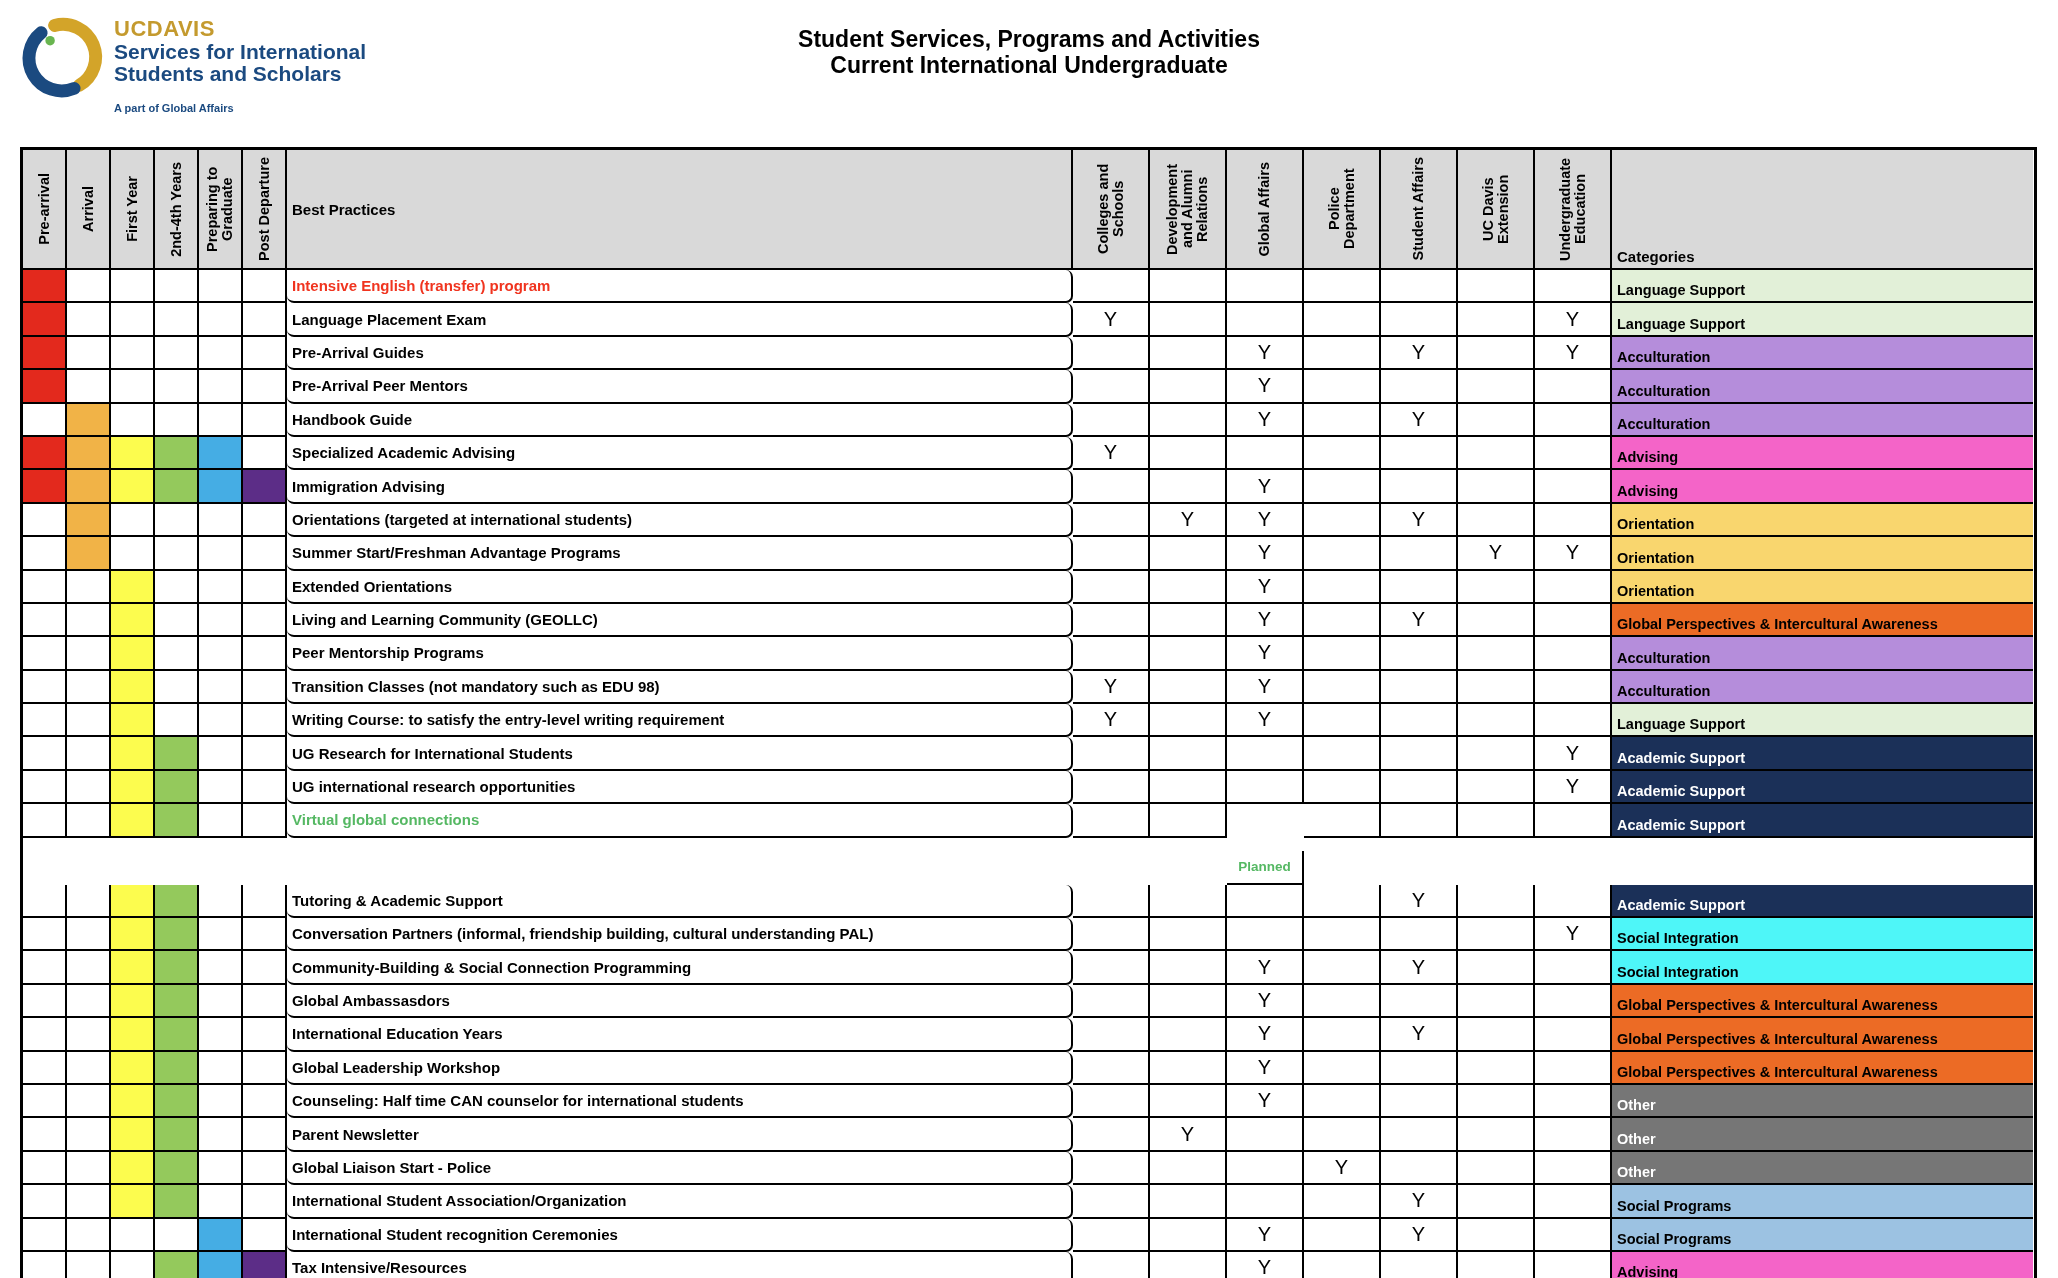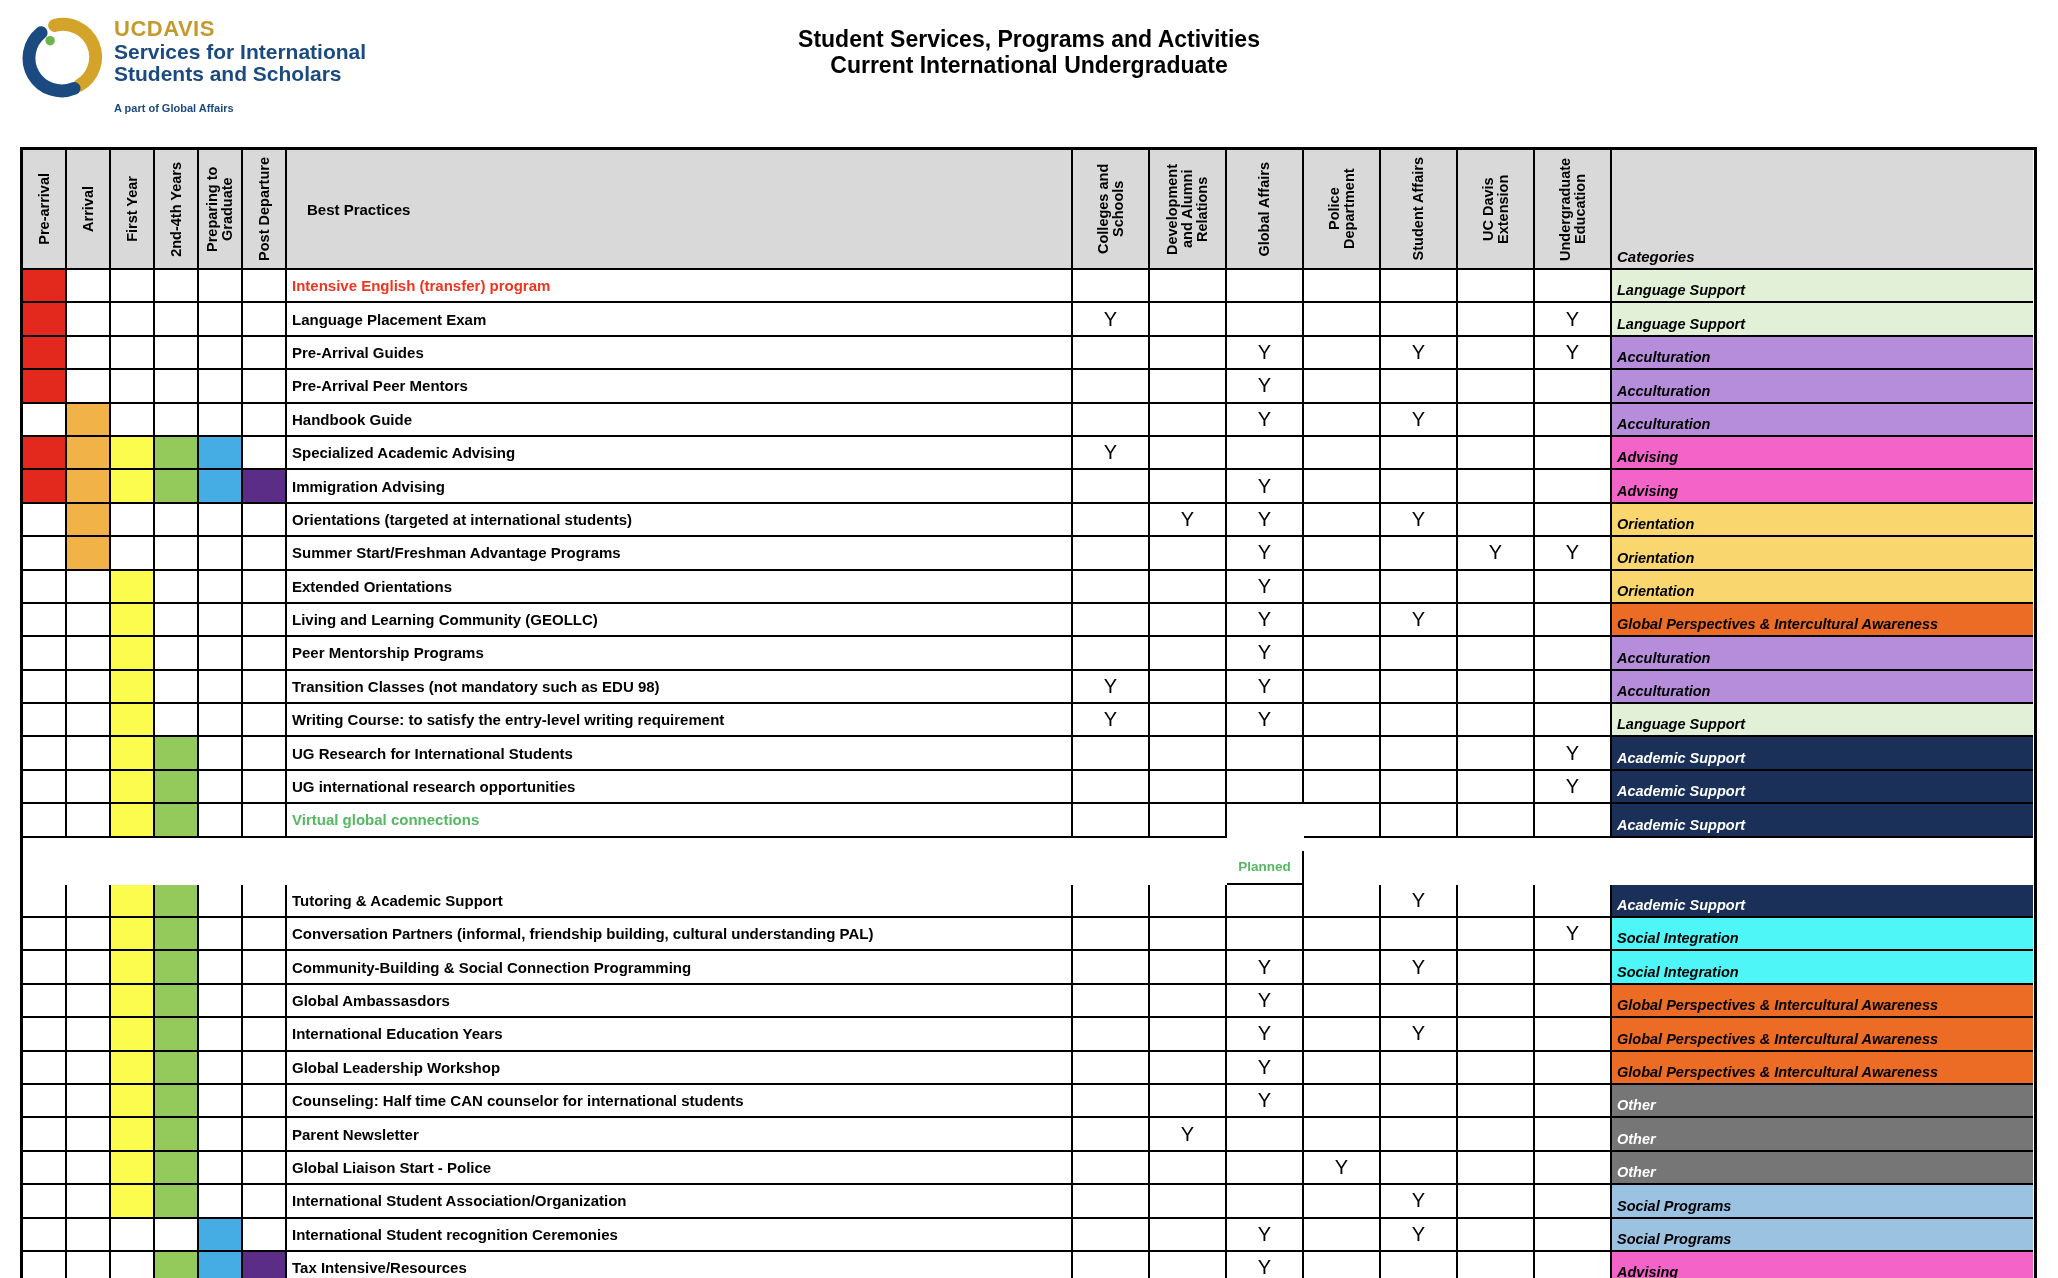--- a/index.html
+++ b/index.html
@@ -27,30 +27,30 @@
   .cell{box-sizing:border-box;border-right:2px solid #000;border-bottom:2px solid #000;
     position:relative;overflow:hidden;flex:0 0 auto;}
   .cell.last{border-right:none;}
   .hdr .cell{background:#d9d9d9;height:120px;}
   .body-row .cell{height:33.4px;background:#fff;}
   .body-row:last-child .cell{border-bottom:none;}
 
   .w-tl{width:44px;}
   .w-bp{width:786px;}
   .w-org{width:77px;}
-  .w-cat{width:421px;font-style:italic;}
+  .w-cat{width:421px;}
 
   .hcell{display:flex;align-items:center;justify-content:center;}
   .rot{writing-mode:vertical-rl;transform:rotate(180deg);max-height:112px;
     font-size:14.5px;font-weight:700;color:#000;text-align:center;line-height:1.02;}
-  .bp-hdr{display:flex;align-items:center;padding-left:20px;font-size:15px;font-weight:700;}
+  .bp-hdr{display:flex;align-items:center;padding-left:5px;font-size:15px;font-weight:700;}
   .cat-hdr{display:flex;align-items:flex-end;padding:0 0 3px 5px;font-size:15px;font-weight:700;}
 
   .bp-cell{display:flex;align-items:center;padding-left:5px;font-size:15px;font-weight:700;color:#000;
-    white-space:nowrap;}
+    white-space:nowrap;border-radius:7px;}
   .org-cell{display:flex;align-items:center;justify-content:center;font-size:20px;color:#000;}
   .org-cell.planned{font-size:13.5px;font-weight:700;}
   .cat-cell{display:flex;align-items:flex-end;padding:0 0 3px 5px;font-size:14.5px;font-weight:700;
     white-space:nowrap;}
 </style>
 </head>
 <body>
 
 <div class="page">
 

